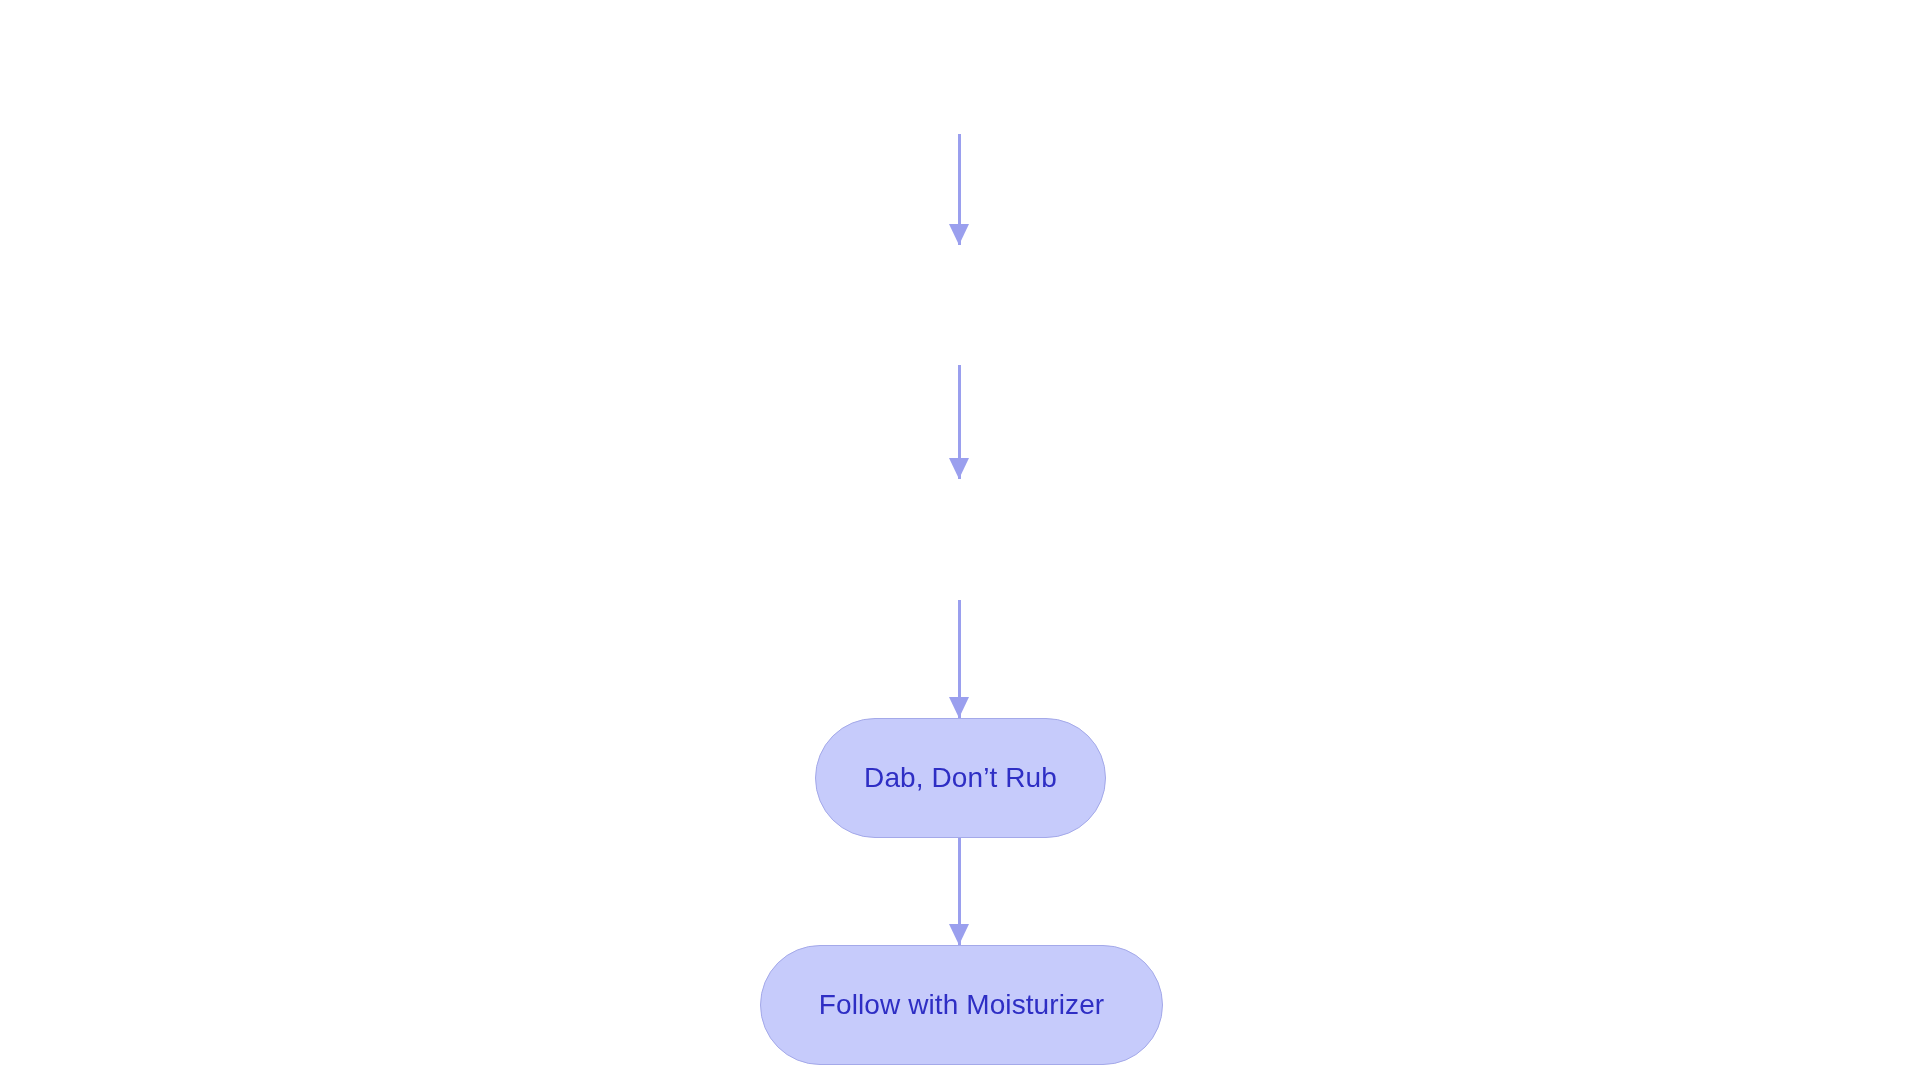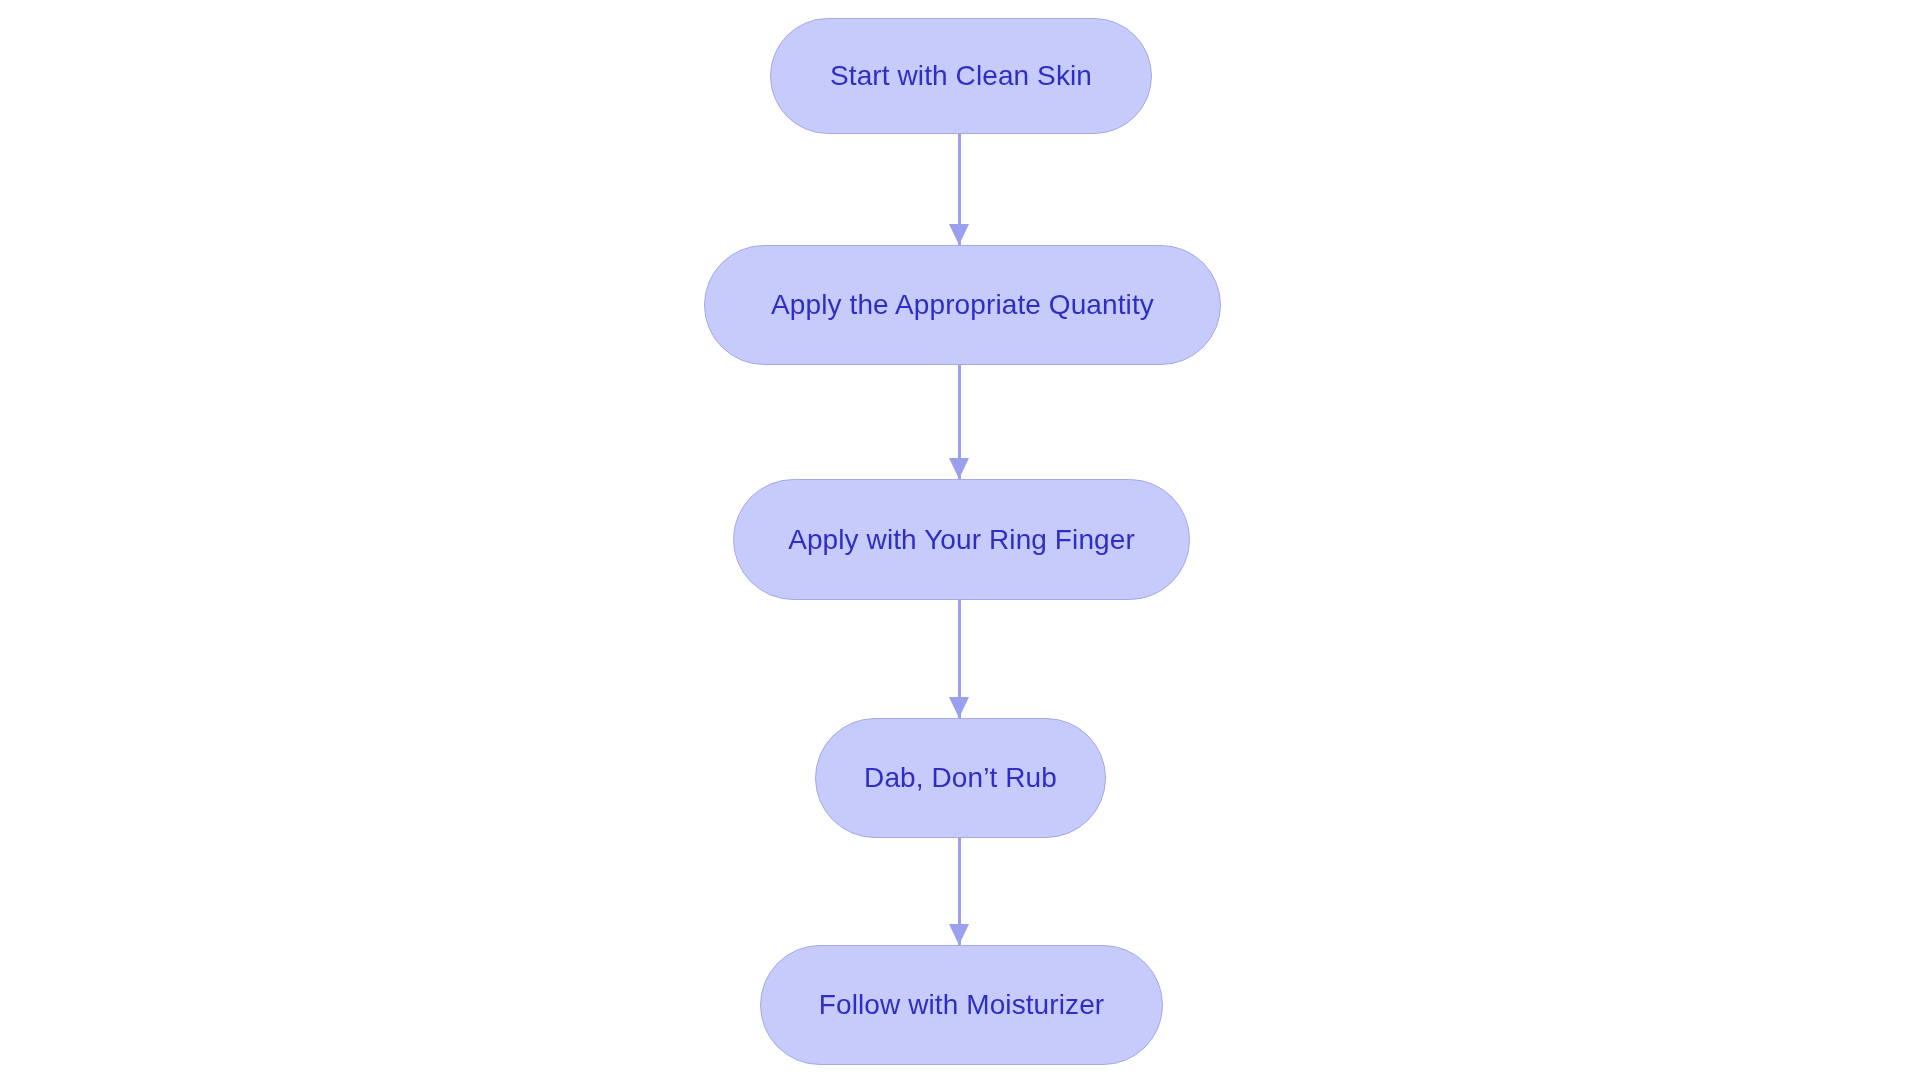--- a/index.html
+++ b/index.html
@@ -84,31 +84,22 @@
   </div>
   <div class="connector" style="left: 949px; top: 600px; width: 20px; height: 118px;">
     <div class="conn-line" style="left: 8.5px; height: 118px;"></div>
     <div class="conn-head"></div>
   </div>
   <div class="connector" style="left: 949px; top: 838px; width: 20px; height: 107px;">
     <div class="conn-line" style="left: 8.5px; height: 107px;"></div>
     <div class="conn-head"></div>
   </div>
 
-  <div class="flow-node" style="left: 770px; top: 18px; width: 382px; height: 116px;">
-    <span class="node-label">Start with Clean Skin</span>
-  </div>
 
-  <div class="flow-node" style="left: 704px; top: 245px; width: 517px; height: 120px;">
-    <span class="node-label">Apply the Appropriate Quantity</span>
-  </div>
 
-  <div class="flow-node" style="left: 733px; top: 479px; width: 457px; height: 121px;">
-    <span class="node-label">Apply with Your Ring Finger</span>
-  </div>
 
   <div class="flow-node" style="left: 760px; top: 945px; width: 403px; height: 120px;">
     <span class="node-label">Follow with Moisturizer</span>
   </div>
 
   <div class="flow-node" style="left: 815px; top: 718px; width: 291px; height: 120px;">
     <span class="node-label">Dab, Don’t Rub</span>
   </div>
 
 </div>

